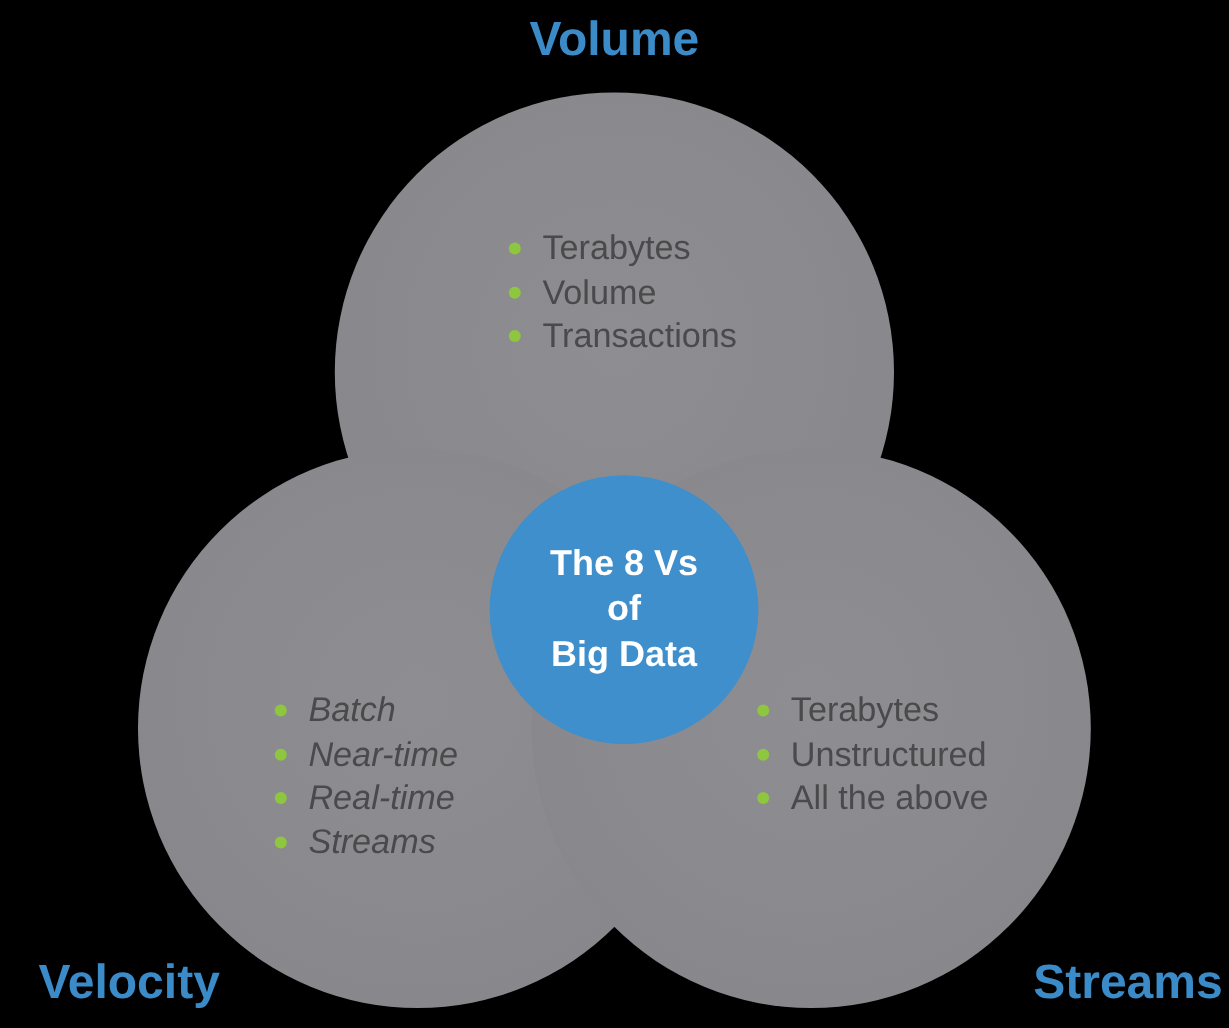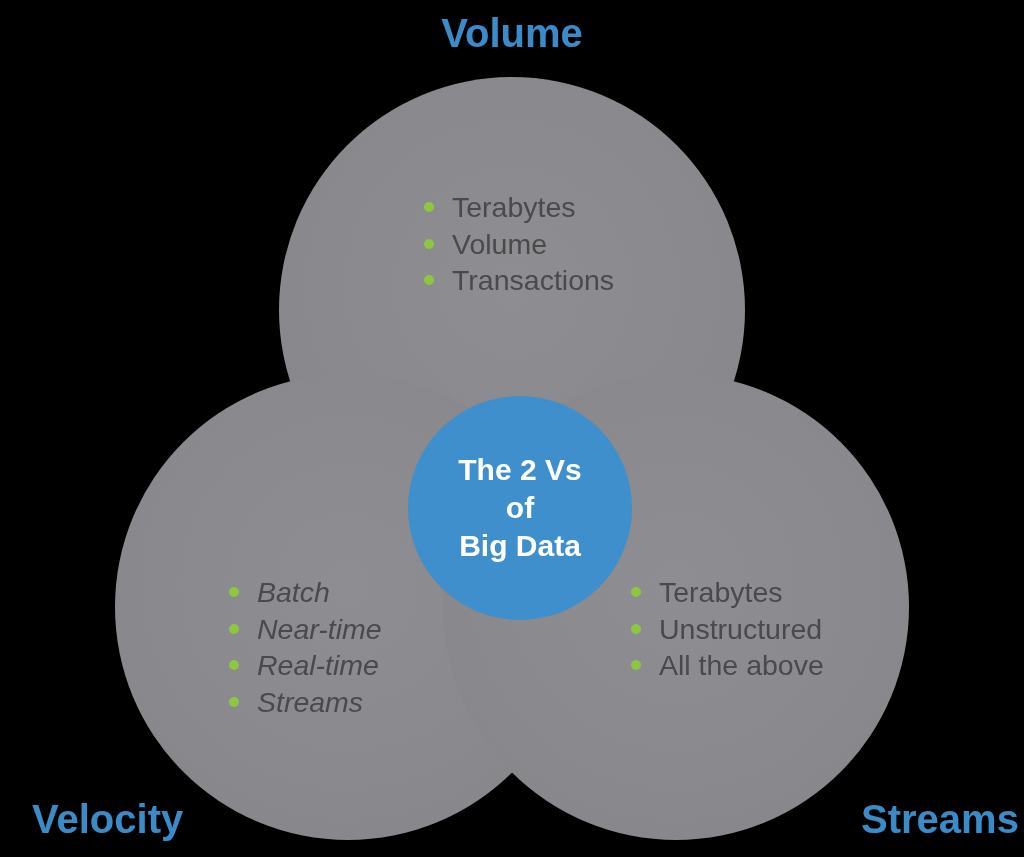--- a/index.html
+++ b/index.html
@@ -144,18 +144,18 @@
       <span class="dot"></span>
       <span class="item-text">Unstructured</span>
     </li>
     <li class="list-item">
       <span class="dot"></span>
       <span class="item-text">All the above</span>
     </li>
   </ul>
 
   <div class="circle center">
-    <div class="center-line">The 2 Vs</div>
+    <div class="center-line">The 8 Vs</div>
     <div class="center-line">of</div>
     <div class="center-line">Big Data</div>
   </div>
 
 </div>
 
 </body></html>

